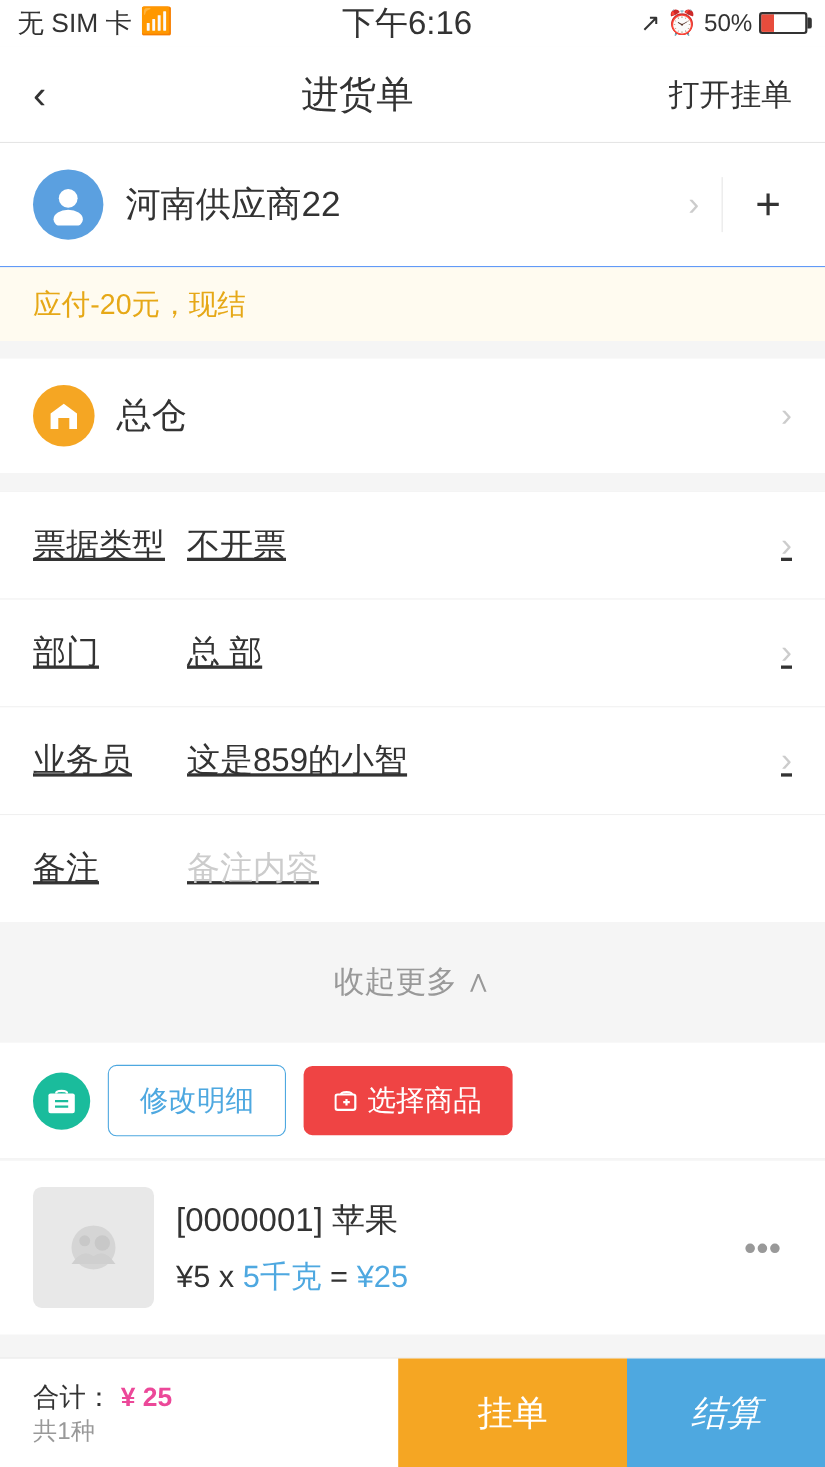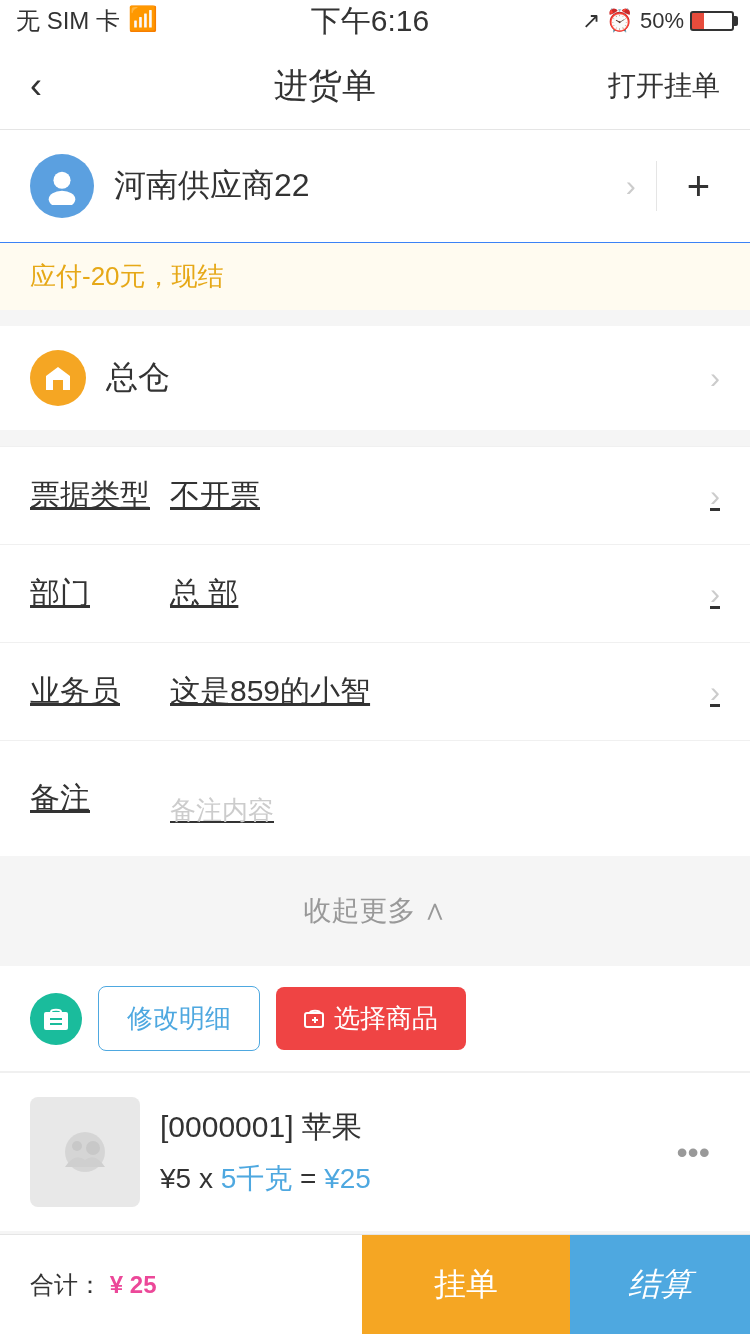--- a/index.html
+++ b/index.html
@@ -169,24 +169,23 @@
       color: #333;
       width: 140px;
       flex-shrink: 0;
     }
     .form-value {
       font-size: 30px;
       color: #333;
       flex: 1;
     }
     .form-placeholder {
-      font-size: 26px;
+      font-size: 30px;
       color: #ccc;
       flex: 1;
-      margin-top: 24px;
     }
 
     
     .collapse-row {
       background: #f5f5f5;
       text-align: center;
       padding: 20px;
       font-size: 28px;
       color: #999;
       cursor: pointer;
@@ -458,16 +457,17 @@
 </div>
 
 <div style="height: 100px;"></div>
 
 <div class="bottom-bar">
   <div class="total-section">
     <div>
       <span class="total-label">合计：</span>
       <span class="total-amount">¥ 25</span>
     </div>
+    <div class="total-count">共1种</div>
   </div>
   <button class="btn-hang">挂单</button>
   <button class="btn-checkout">结算</button>
 </div>
 
 </body></html>

